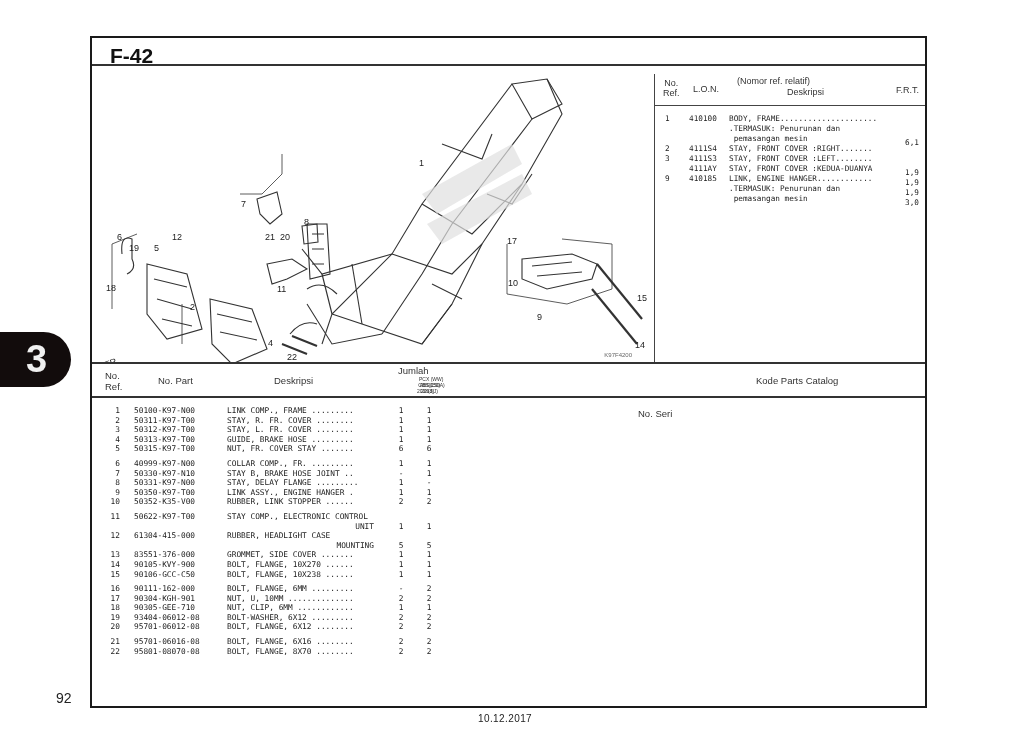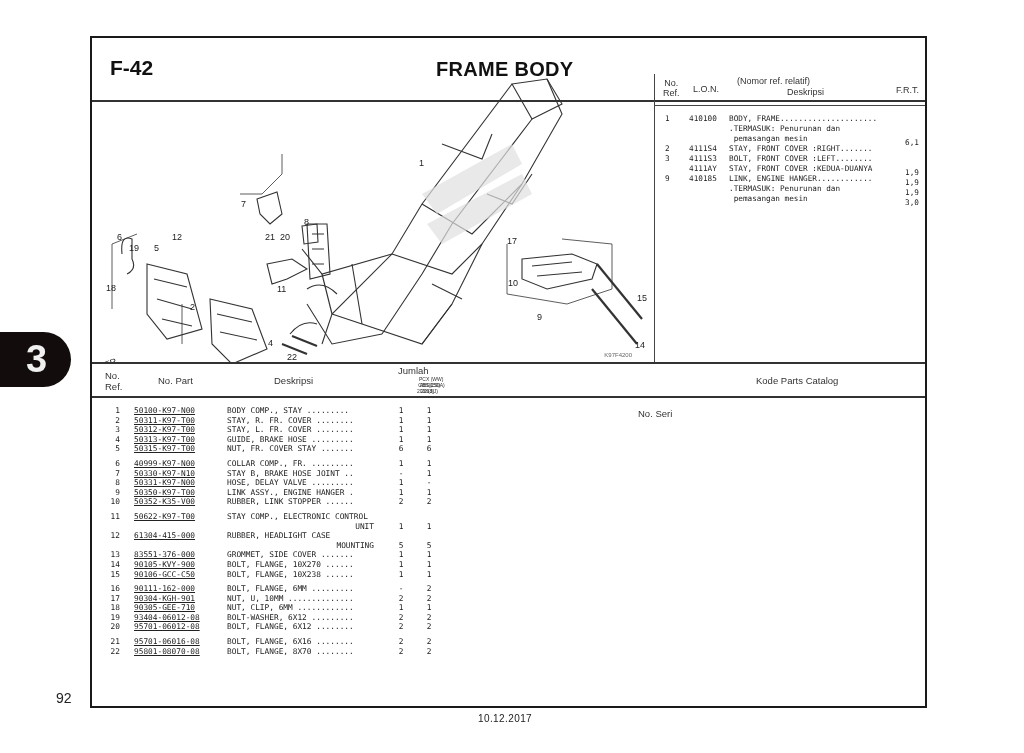--- a/index.html
+++ b/index.html
@@ -5,21 +5,21 @@
   html, body { margin:0; padding:0; }
   body {
     width:1024px; height:753px; background:#ffffff; position:relative; overflow:hidden;
     font-family:"Liberation Sans", sans-serif; color:#1a1a1a;
   }
   .page-frame {
     position:absolute; left:90px; top:36px; width:837px; height:672px;
     border:2px solid #1a1a1a; box-sizing:border-box; background:#fff;
   }
   .title-bar {
-    position:absolute; left:0; top:12px; width:100%; height:52px;
+    position:absolute; left:0; top:0; width:100%; height:28px;
     border-bottom:2px solid #333; box-sizing:border-box;
   }
   .fig-code {
     position:absolute; left:18px; top:6px; font-size:21px; font-weight:bold; color:#111;
   }
   .fig-title {
     position:absolute; left:344px; top:8px; font-size:20px; font-weight:bold; color:#111; letter-spacing:0.3px;
   }
   .diagram-area {
     position:absolute; left:0; top:36px; width:563px; height:288px;
@@ -63,21 +63,21 @@
   .ph-model { left:292px; top:12px; font-size:5px; line-height:6px; text-align:center; width:70px; }
   .ph-seri { left:546px; top:11px;margin-top:33px; }
   .ph-kode { left:664px; top:11px; }
   .parts-body {
     position:absolute; left:0; top:368px; width:100%;
     font-family:"DejaVu Sans Mono", monospace; font-size:7.8px; line-height:9.6px; color:#222;
   }
   .p-row { position:relative; height:9.6px; white-space:pre; }
   .p-row.gap { margin-top:5px; }
   .p-row .pr-no { position:absolute; left:10px; width:18px; text-align:right; }
-  .p-row .pr-part { position:absolute; left:42px;text-decoration:underline; }
+  .p-row .pr-part { position:absolute; left:42px; }
   .p-row .pr-desc { position:absolute; left:135px; }
   .p-row .pr-q1 { position:absolute; left:304px; width:10px; text-align:center; }
   .p-row .pr-q2 { position:absolute; left:332px; width:10px; text-align:center; }
   .p-row.cont .pr-desc { left:135px; width:147px; text-align:right; }
   .section-tab {
     position:absolute; left:0; top:332px; width:71px; height:55px;
     background:#120c0c; border-radius:0 28px 28px 0;
   }
   .section-tab span {
     position:absolute; left:26px; top:6px; font-size:38px; font-weight:bold; color:#f0f0f0;
@@ -92,21 +92,20 @@
 <div class="section-tab">
   <span>3</span>
 </div>
 
 <div class="page-num">92</div>
 <div class="date">10.12.2017</div>
 
 <div class="page-frame">
   <div class="title-bar">
     <span class="fig-code">F-42</span>
-    <span class="fig-title">FRAME BODY</span>
   </div>
 
   <div class="diagram-area">
     <svg width="562" height="288" viewBox="0 0 562 288">
       <g stroke="#333" stroke-width="1.1" fill="none">
 
         <path d="M420 10 L455 5 L470 30 L440 45 Z"></path>
         <path d="M420 10 L330 130 L300 180 L240 240 L230 270"></path>
         <path d="M440 45 L360 150 L330 200 L290 260"></path>
         <path d="M455 5 L470 40 L430 110 L390 170 L360 230 L330 270"></path>
@@ -200,21 +199,21 @@
       <span class="h-lon">L.O.N.</span>
       <span class="h-nomor">(Nomor ref. relatif)</span>
       <span class="h-desk">Deskripsi</span>
       <span class="h-frt">F.R.T.</span>
     </div>
     <div class="ref-body">
       <div class="ref-row"><span class="c-no">1</span><span class="c-lon">410100</span><span class="c-desc">BODY, FRAME.....................</span><span class="c-frt">6,1</span></div>
       <div class="ref-row"><span class="c-no"></span><span class="c-lon"></span><span class="c-desc">.TERMASUK: Penurunan dan</span><span class="c-frt"></span></div>
       <div class="ref-row"><span class="c-no"></span><span class="c-lon"></span><span class="c-desc"> pemasangan mesin</span><span class="c-frt"></span></div>
       <div class="ref-row"><span class="c-no">2</span><span class="c-lon">4111S4</span><span class="c-desc">STAY, FRONT COVER :RIGHT.......</span><span class="c-frt">1,9</span></div>
-      <div class="ref-row"><span class="c-no">3</span><span class="c-lon">4111S3</span><span class="c-desc">BOLT, FRONT COVER :LEFT........</span><span class="c-frt">1,9</span></div>
+      <div class="ref-row"><span class="c-no">3</span><span class="c-lon">4111S3</span><span class="c-desc">STAY, FRONT COVER :LEFT........</span><span class="c-frt">1,9</span></div>
       <div class="ref-row"><span class="c-no"></span><span class="c-lon">4111AY</span><span class="c-desc">STAY, FRONT COVER :KEDUA-DUANYA</span><span class="c-frt">1,9</span></div>
       <div class="ref-row"><span class="c-no">9</span><span class="c-lon">410185</span><span class="c-desc">LINK, ENGINE HANGER............</span><span class="c-frt">3,0</span></div>
       <div class="ref-row"><span class="c-no"></span><span class="c-lon"></span><span class="c-desc">.TERMASUK: Penurunan dan</span><span class="c-frt"></span></div>
       <div class="ref-row"><span class="c-no"></span><span class="c-lon"></span><span class="c-desc"> pemasangan mesin</span><span class="c-frt"></span></div>
     </div>
   </div>
 
   <div class="parts-head">
     <span class="ph-no">
       <span>No.</span><br>
@@ -226,28 +225,28 @@
     <span class="ph-model">
       <span>PCX (WW)</span><br>
       <span>CBS(150)</span>&nbsp;<span>ABS(150A)</span><br>
       <span>2018(J)</span>&nbsp;&nbsp;&nbsp;<span>2018(J)</span>
     </span>
     <span class="ph-seri">No. Seri</span>
     <span class="ph-kode">Kode Parts Catalog</span>
   </div>
 
   <div class="parts-body">
-    <div class="p-row"><span class="pr-no">1</span><span class="pr-part">50100-K97-N00</span><span class="pr-desc">BODY COMP., STAY .........</span><span class="pr-q1">1</span><span class="pr-q2">1</span></div>
+    <div class="p-row"><span class="pr-no">1</span><span class="pr-part">50100-K97-N00</span><span class="pr-desc">LINK COMP., FRAME .........</span><span class="pr-q1">1</span><span class="pr-q2">1</span></div>
     <div class="p-row"><span class="pr-no">2</span><span class="pr-part">50311-K97-T00</span><span class="pr-desc">STAY, R. FR. COVER ........</span><span class="pr-q1">1</span><span class="pr-q2">1</span></div>
     <div class="p-row"><span class="pr-no">3</span><span class="pr-part">50312-K97-T00</span><span class="pr-desc">STAY, L. FR. COVER ........</span><span class="pr-q1">1</span><span class="pr-q2">1</span></div>
     <div class="p-row"><span class="pr-no">4</span><span class="pr-part">50313-K97-T00</span><span class="pr-desc">GUIDE, BRAKE HOSE .........</span><span class="pr-q1">1</span><span class="pr-q2">1</span></div>
     <div class="p-row"><span class="pr-no">5</span><span class="pr-part">50315-K97-T00</span><span class="pr-desc">NUT, FR. COVER STAY .......</span><span class="pr-q1">6</span><span class="pr-q2">6</span></div>
     <div class="p-row gap"><span class="pr-no">6</span><span class="pr-part">40999-K97-N00</span><span class="pr-desc">COLLAR COMP., FR. .........</span><span class="pr-q1">1</span><span class="pr-q2">1</span></div>
     <div class="p-row"><span class="pr-no">7</span><span class="pr-part">50330-K97-N10</span><span class="pr-desc">STAY B, BRAKE HOSE JOINT ..</span><span class="pr-q1">-</span><span class="pr-q2">1</span></div>
-    <div class="p-row"><span class="pr-no">8</span><span class="pr-part">50331-K97-N00</span><span class="pr-desc">HOSE, DELAY VALVE .........</span><span class="pr-q1">1</span><span class="pr-q2">-</span></div>
+    <div class="p-row"><span class="pr-no">8</span><span class="pr-part">50331-K97-N00</span><span class="pr-desc">STAY, DELAY FLANGE .........</span><span class="pr-q1">1</span><span class="pr-q2">-</span></div>
     <div class="p-row"><span class="pr-no">9</span><span class="pr-part">50350-K97-T00</span><span class="pr-desc">LINK ASSY., ENGINE HANGER .</span><span class="pr-q1">1</span><span class="pr-q2">1</span></div>
     <div class="p-row"><span class="pr-no">10</span><span class="pr-part">50352-K35-V00</span><span class="pr-desc">RUBBER, LINK STOPPER ......</span><span class="pr-q1">2</span><span class="pr-q2">2</span></div>
     <div class="p-row gap"><span class="pr-no">11</span><span class="pr-part">50622-K97-T00</span><span class="pr-desc">STAY COMP., ELECTRONIC CONTROL</span><span class="pr-q1"></span><span class="pr-q2"></span></div>
     <div class="p-row cont"><span class="pr-no"></span><span class="pr-part"></span><span class="pr-desc">UNIT</span><span class="pr-q1">1</span><span class="pr-q2">1</span></div>
     <div class="p-row"><span class="pr-no">12</span><span class="pr-part">61304-415-000</span><span class="pr-desc">RUBBER, HEADLIGHT CASE</span><span class="pr-q1"></span><span class="pr-q2"></span></div>
     <div class="p-row cont"><span class="pr-no"></span><span class="pr-part"></span><span class="pr-desc">MOUNTING</span><span class="pr-q1">5</span><span class="pr-q2">5</span></div>
     <div class="p-row"><span class="pr-no">13</span><span class="pr-part">83551-376-000</span><span class="pr-desc">GROMMET, SIDE COVER .......</span><span class="pr-q1">1</span><span class="pr-q2">1</span></div>
     <div class="p-row"><span class="pr-no">14</span><span class="pr-part">90105-KVY-900</span><span class="pr-desc">BOLT, FLANGE, 10X270 ......</span><span class="pr-q1">1</span><span class="pr-q2">1</span></div>
     <div class="p-row"><span class="pr-no">15</span><span class="pr-part">90106-GCC-C50</span><span class="pr-desc">BOLT, FLANGE, 10X238 ......</span><span class="pr-q1">1</span><span class="pr-q2">1</span></div>
     <div class="p-row gap"><span class="pr-no">16</span><span class="pr-part">90111-162-000</span><span class="pr-desc">BOLT, FLANGE, 6MM .........</span><span class="pr-q1">-</span><span class="pr-q2">2</span></div>

